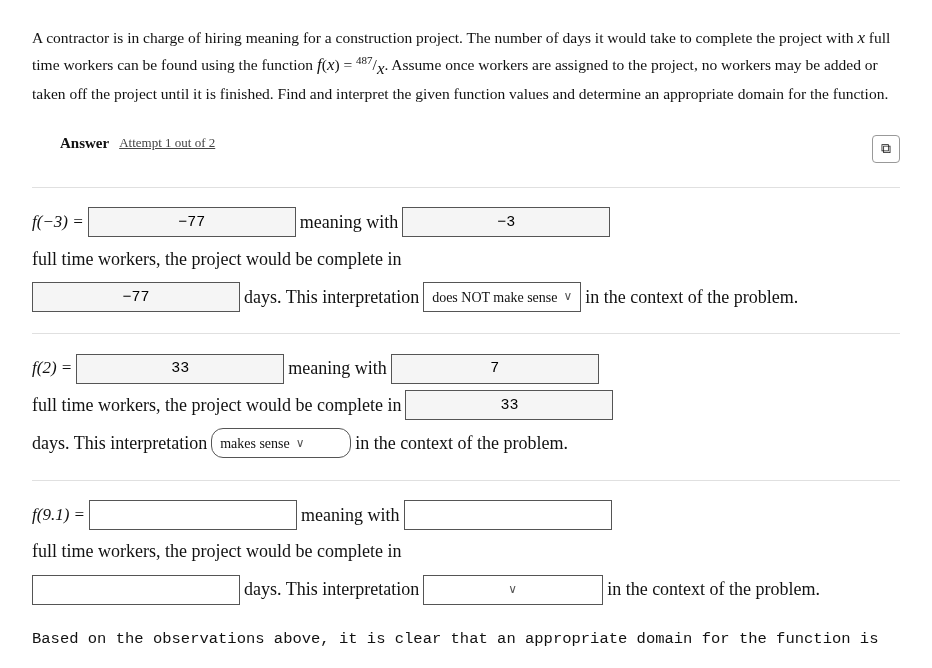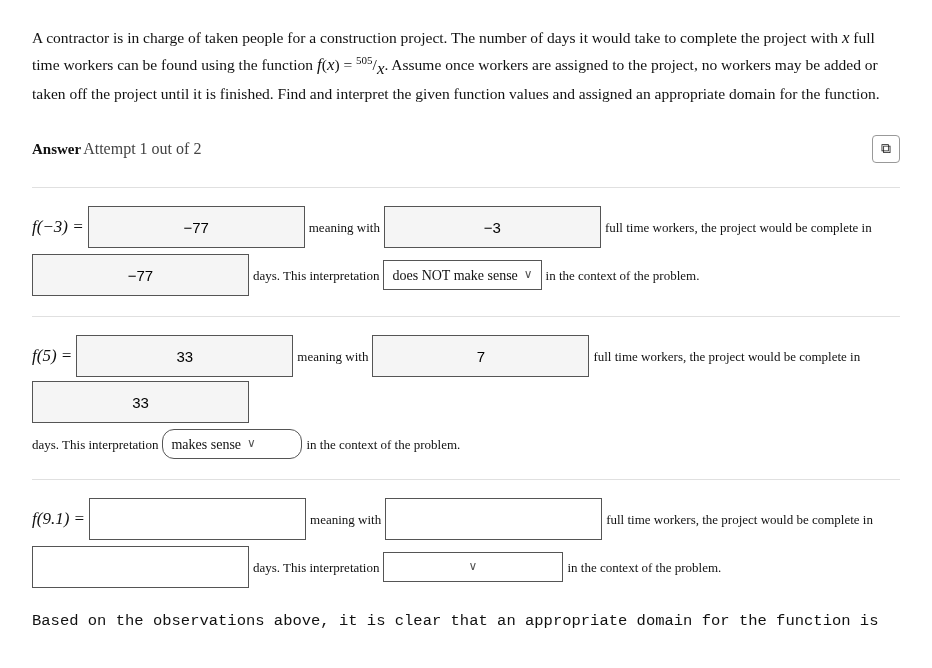--- a/index.html
+++ b/index.html
@@ -12,31 +12,32 @@
       min-height: 668px;
       padding: 24px 32px;
     }
     .problem-text {
       font-size: 15.5px;
       line-height: 1.6;
       margin-bottom: 28px;
     }
     .answer-header {
       display: flex;
-      align-items: center;
       margin-bottom: 24px;
-      gap: 2px;
+      gap: 10px;
+      margin-left: 28px;
     }
     .answer-label {
       font-weight: bold;
       font-size: 15px;
     }
     .attempt-label {
-      font-size: 16px;
+      font-size: 13px;
       color: #444;
+      text-decoration: underline;
     }
     .copy-icon {
       margin-left: auto;
       width: 28px;
       height: 28px;
       border: 1.5px solid #999;
       border-radius: 4px;
       display: flex;
       align-items: center;
       justify-content: center;
@@ -55,25 +56,25 @@
       line-height: 1.8;
     }
     .math-text {
       font-style: italic;
       font-size: 17px;
     }
     .input-box {
       border: 1.5px solid #555;
       padding: 2px 8px;
       font-size: 15px;
-      font-family: Liberation Sans, sans-serif;
+      font-family: Liberation Mono, monospace;
       text-align: center;
       background: #fff;
       min-width: 52px;
-      height: 42px;
+      height: 30px;
     }
     .input-box.filled {
       background: #f5f5f5;
     }
     .input-box.empty {
       background: #fff;
       min-width: 52px;
     }
     .dropdown-box {
       border: 1.5px solid #555;
@@ -85,21 +86,21 @@
       display: inline-flex;
       align-items: center;
       gap: 6px;
       cursor: pointer;
     }
     .dropdown-box .chevron {
       font-size: 12px;
       color: #555;
     }
     .static-text {
-      font-size: 13px;
+      font-size: 18px;
     }
     .separator-line {
       height: 1px;
       background: #e0e0e0;
       margin: 10px 0 18px 0;
     }
     .bottom-text {
       font-size: 15.5px;
       line-height: 1.7;
       margin-top: 12px;
@@ -107,24 +108,24 @@
     }
     sup {
       font-size: 11px;
       vertical-align: super;
     }
   </style>
 </head>
 <body>
 
 <div class="problem-text">
-  <span>A contractor is in charge of taken people for a construction project. The number of days it would take </span>
-  <span>to complete the project with <span class="math-text">x</span> full time workers can be found using the function <span class="math-text">f</span>(<span class="math-text">x</span>) = <sup>505</sup>/<sub><span class="math-text">x</span></sub>. Assume </span>
+  <span>A contractor is in charge of hiring meaning for a construction project. The number of days it would take </span>
+  <span>to complete the project with <span class="math-text">x</span> full time workers can be found using the function <span class="math-text">f</span>(<span class="math-text">x</span>) = <sup>487</sup>/<sub><span class="math-text">x</span></sub>. Assume </span>
   <span>once workers are assigned to the project, no workers may be added or taken off the project until it is </span>
-  <span>finished. Find and interpret the given function values and assigned an appropriate domain for the </span>
+  <span>finished. Find and interpret the given function values and determine an appropriate domain for the </span>
   <span>function.</span>
 </div>
 
 <div class="answer-header">
   <span class="answer-label">Answer</span>
   <span class="attempt-label">Attempt 1 out of 2</span>
   <div class="copy-icon">
     <span style="font-size:14px;">⧉</span>
   </div>
 </div>
@@ -147,21 +148,21 @@
       <span class="chevron">∨</span>
     </div>
     <span class="static-text">in the context of the problem.</span>
   </div>
 </div>
 
 <div class="separator-line"></div>
 
 <div class="row-block">
   <div class="equation-line">
-    <span class="math-text">f(5) =</span>
+    <span class="math-text">f(2) =</span>
     <input class="input-box filled" type="text" value="33" style="min-width: 48px;">
     <span class="static-text">meaning with</span>
     <input class="input-box filled" type="text" value="7" style="min-width: 40px;">
     <span class="static-text">full time workers, the project would be complete in</span>
     <input class="input-box filled" type="text" value="33" style="min-width: 44px;">
   </div>
   <div class="equation-line">
     <span class="static-text">days. This interpretation</span>
     <div class="dropdown-box" style="min-width:140px;border-radius:12px;">
       <span>makes sense</span>

